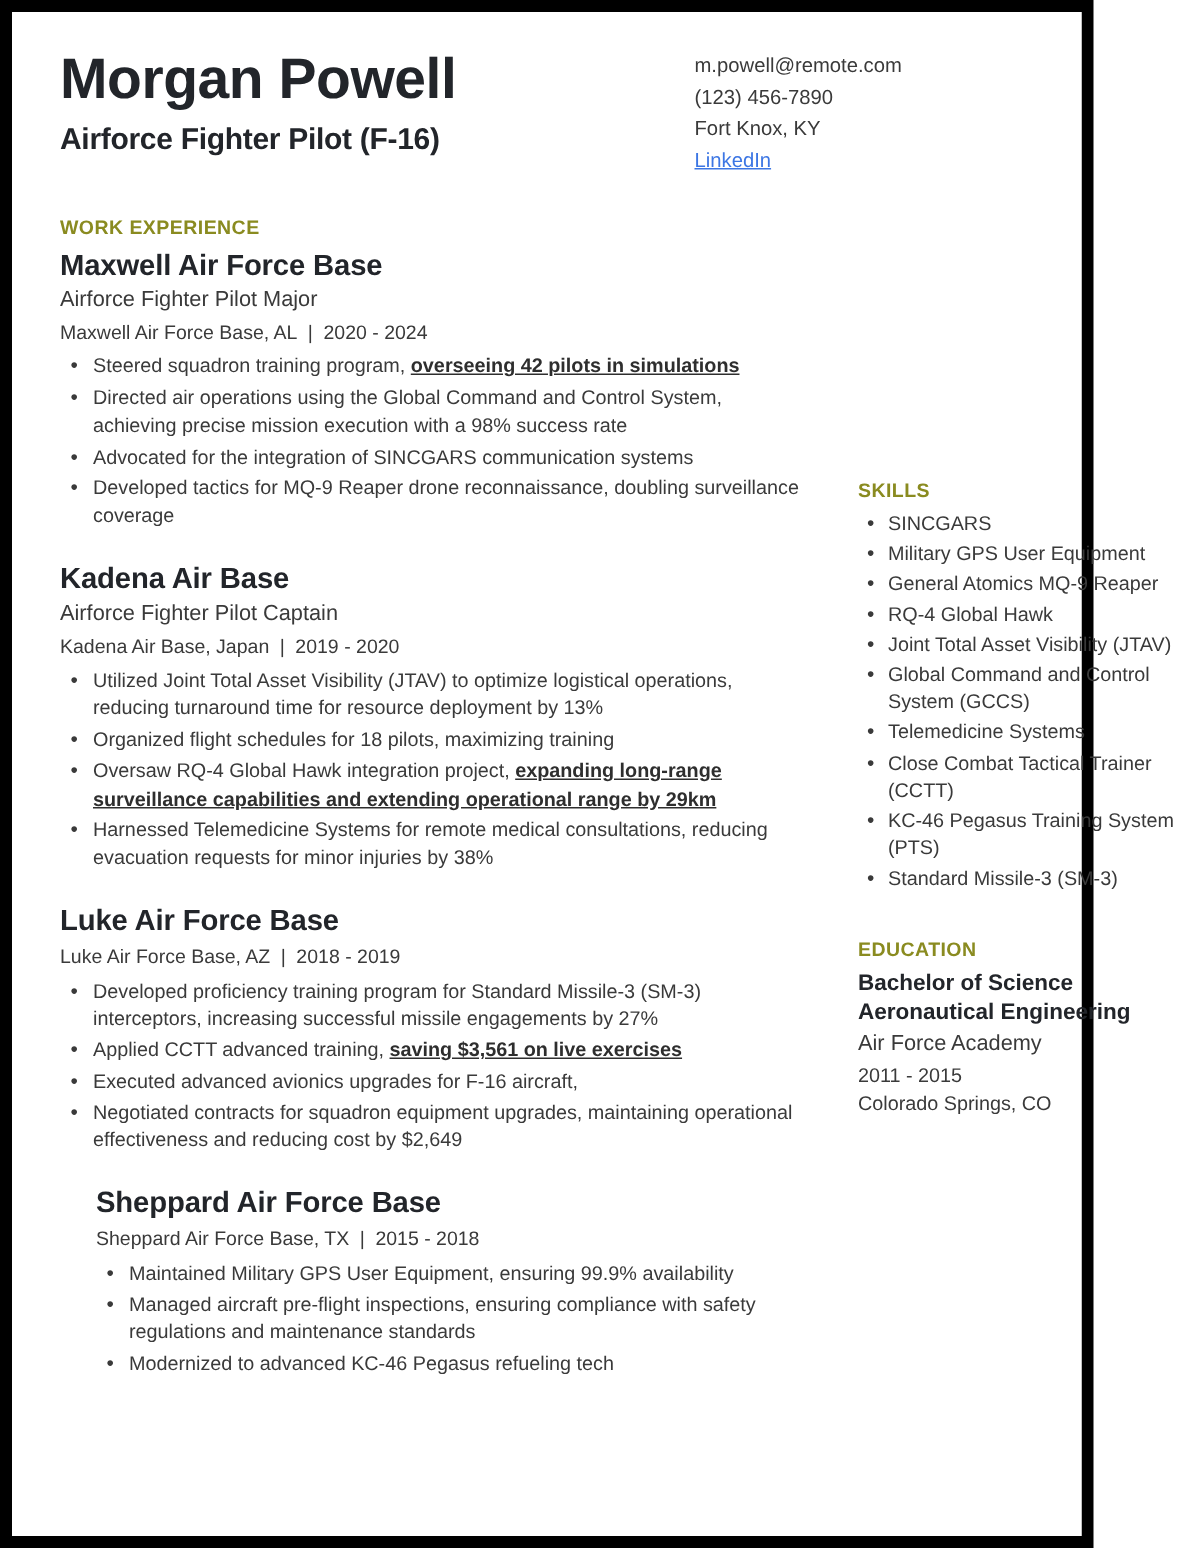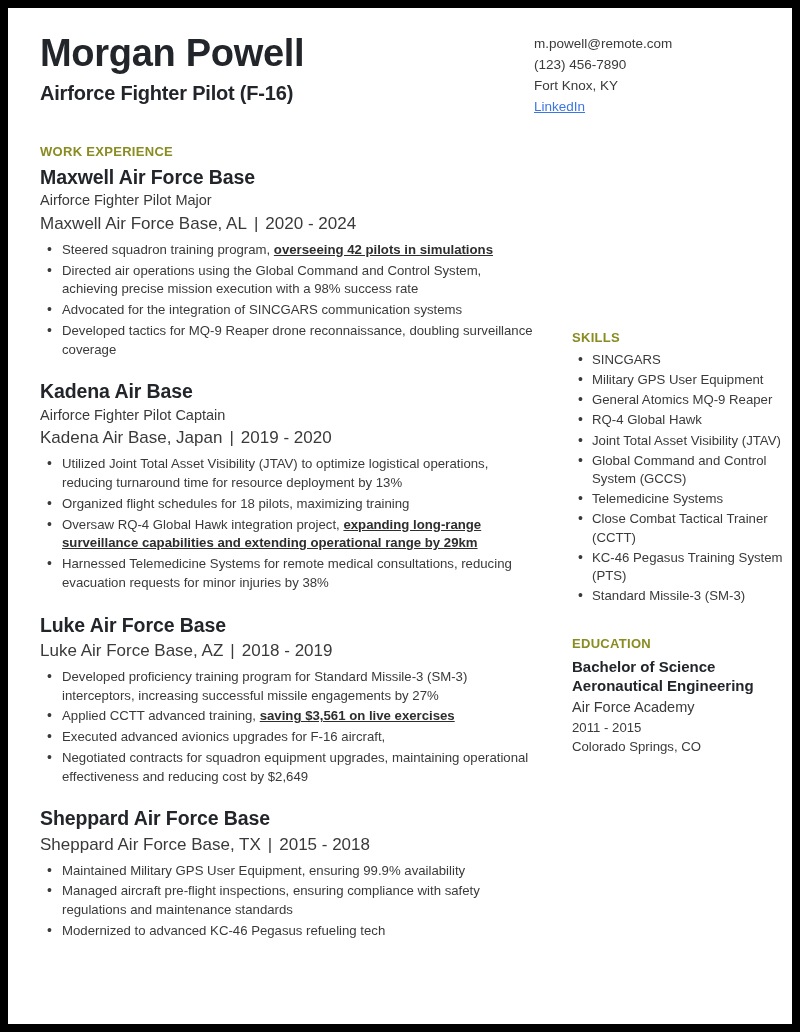--- a/index.html
+++ b/index.html
@@ -8,21 +8,21 @@
     background: #ffffff;
   }
   body {
     width: 800px;
     height: 1032px;
     font-family: "Liberation Sans", sans-serif;
     overflow: hidden;
   }
   .page-frame {
     box-sizing: border-box;
-    width: 800px;
+    width: 729px;
     height: 1032px;
     border: 8px solid #000000;
     background: #d946ef;
     position: relative;
   }
   .page-inner {
     box-sizing: border-box;
     width: 100%;
     height: 100%;
     background: #ffffff;
@@ -93,37 +93,37 @@
     font-size: 13px;
     font-weight: 700;
     color: #8a8b20;
     letter-spacing: 0.3px;
     margin: 0 0 6px 0;
   }
   .section-heading.edu { margin-top: 30px; }
 
   
   .job { margin-bottom: 20px; }
-  .job:last-child { margin-bottom: 0; }
+  .job:last-child { margin-bottom: 0; margin-left: 24px; }
   .job-org {
     font-size: 19.5px;
     font-weight: 600;
     color: #22252a;
     line-height: 1.25;
     margin: 0;
     letter-spacing: -0.1px;
   }
   .job-role {
     font-size: 14.5px;
     color: #3a3a3a;
     margin: 2px 0 0 0;
     line-height: 1.3;
   }
   .job-meta {
-    font-size: 17px;
+    font-size: 13px;
     color: #3a3a3a;
     margin: 3px 0 0 0;
     line-height: 1.35;
   }
   .job-meta .sep { padding: 0 7px; }
   .bullets {
     list-style: none;
     margin: 5px 0 0 0;
     padding: 0;
   }

